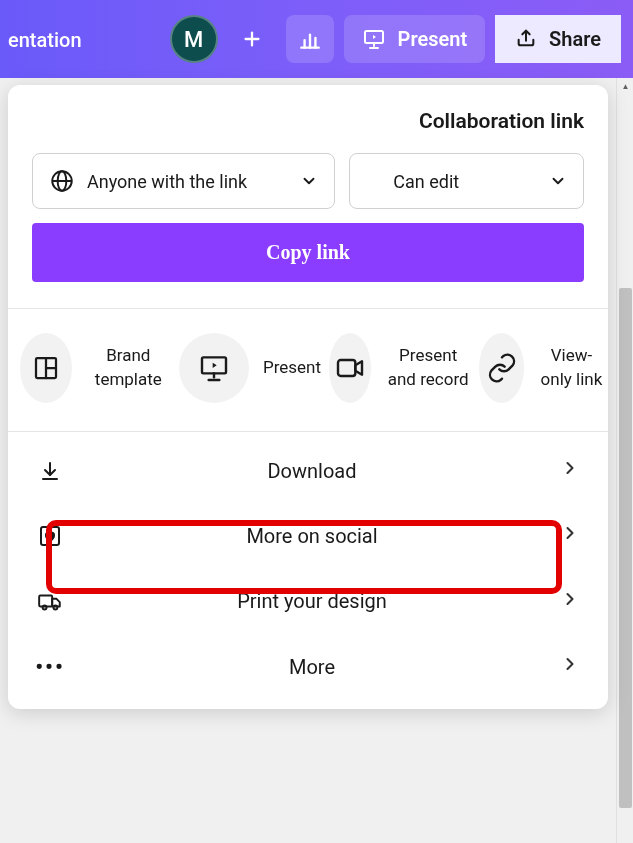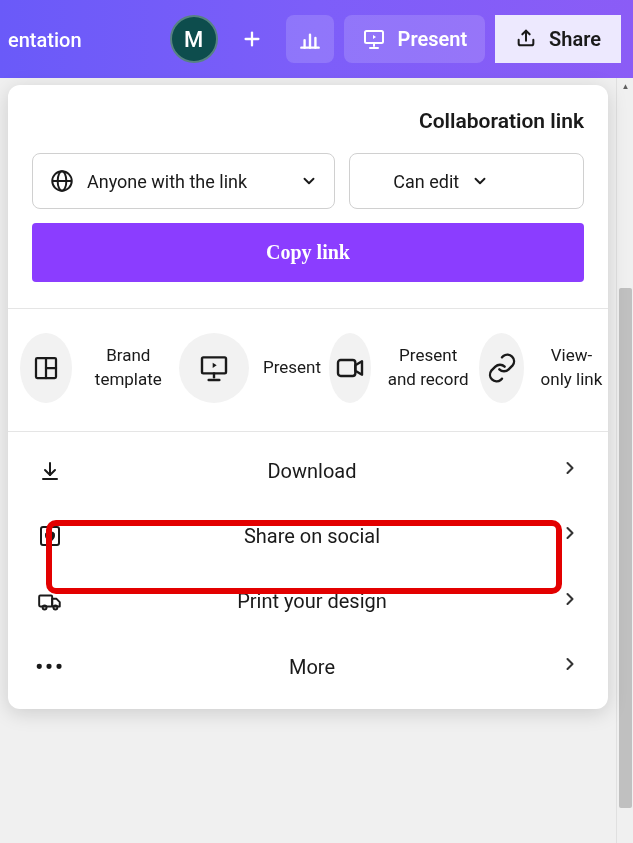--- a/index.html
+++ b/index.html
@@ -152,21 +152,21 @@
       gap: 12px;
       cursor: pointer;
       font-size: 18px;
       color: #1a1a1a;
     }
     .selector.access {
       flex: 1.55;
     }
     .selector.permission {
       flex: 1;
-      justify-content: flex-start;
+      justify-content: space-between;
       padding-left: 43px;
     }
     .selector .chev {
       margin-left: auto;
     }
     .copy-btn {
       width: 100%;
       background: #8b3dff;
       color: white;
       border: none;
@@ -389,21 +389,21 @@
         </svg>
       </span>
     </div>
     <div class="menu-item">
       <span class="menu-item-icon">
         <svg width="24" height="24" viewBox="0 0 24 24" fill="none" stroke="#1a1a1a" stroke-width="2" stroke-linecap="round" stroke-linejoin="round">
           <rect x="3" y="3" width="18" height="18" rx="2"></rect>
           <path d="M12 17s-4-2.5-4-5.5A2.5 2.5 0 0 1 12 9a2.5 2.5 0 0 1 4 2.5c0 3-4 5.5-4 5.5z" fill="#1a1a1a"></path>
         </svg>
       </span>
-      <span class="menu-item-label">Share on social</span>
+      <span class="menu-item-label">More on social</span>
       <span class="menu-item-chev">
         <svg width="20" height="20" viewBox="0 0 24 24" fill="none" stroke="#333" stroke-width="2.5" stroke-linecap="round" stroke-linejoin="round">
           <polyline points="9 6 15 12 9 18"></polyline>
         </svg>
       </span>
     </div>
     <div class="menu-item">
       <span class="menu-item-icon">
         <svg width="26" height="26" viewBox="0 0 24 24" fill="none" stroke="#1a1a1a" stroke-width="1.8" stroke-linecap="round" stroke-linejoin="round">
           <rect x="2" y="7" width="12" height="10" rx="1"></rect>

